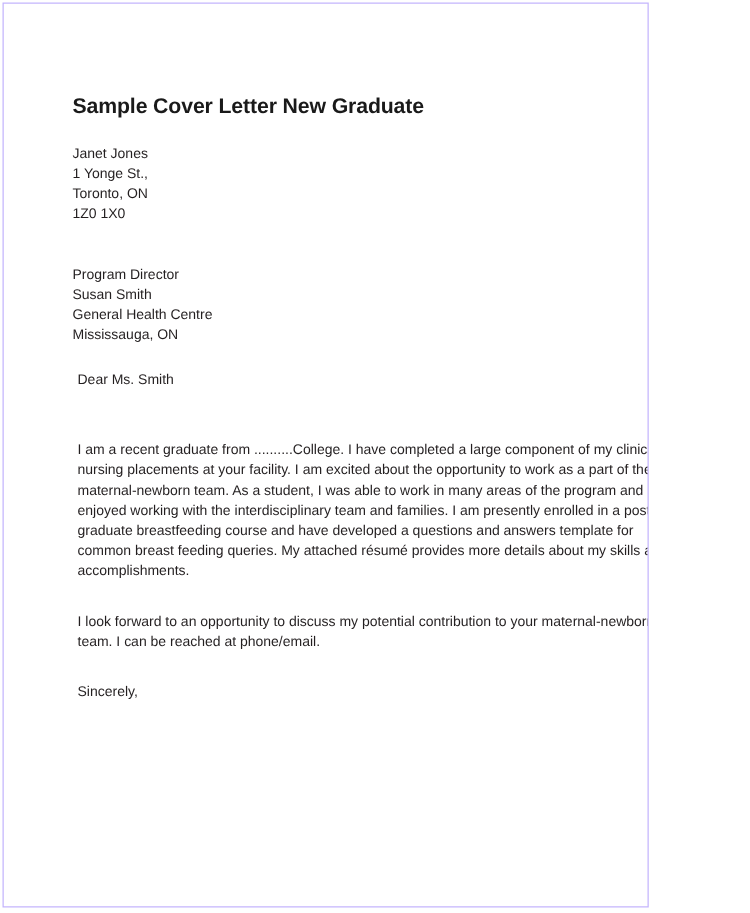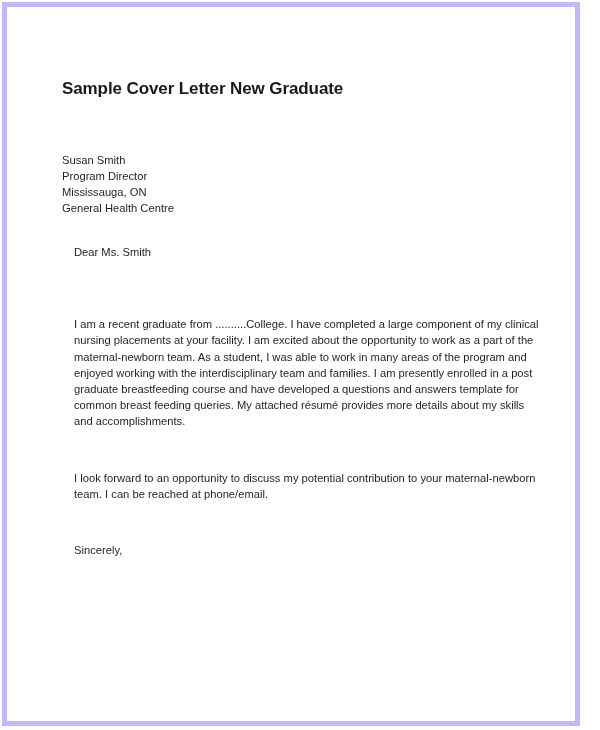--- a/index.html
+++ b/index.html
@@ -10,24 +10,24 @@
   body {
     width: 600px;
     height: 730px;
     font-family: "Liberation Sans", sans-serif;
     -webkit-font-smoothing: antialiased;
   }
   .page {
     position: absolute;
     left: 2px;
     top: 2px;
-    width: 578px;
+    width: 517px;
     height: 724px;
     background: #ffffff;
-    border: 5px solid #c4b5fd;
+    border: 1px solid #c4b5fd;
     box-sizing: border-box;
     overflow: hidden;
   }
   .sheet {
     position: absolute;
     left: 55px;
     top: 0;
     width: 490px;
   }
   .doc-title {
@@ -43,21 +43,21 @@
     margin: 0;
     color: #231f20;
     font-size: 11.2px;
     line-height: 16px;
   }
   .block-line {
     display: block;
     white-space: pre;
   }
   .para {
-    margin: 12px;
+    margin: 4px;
     color: #231f20;
     font-size: 11.2px;
     line-height: 16.2px;
     text-align: left;
   }
   .gap-sender   { height: 20px; }
   .gap-date     { height: 16px; }
   .gap-recip    { height: 17px; }
   .gap-salut    { height: 16px; }
   .gap-para     { height: 16px; }
@@ -66,31 +66,37 @@
 </head>
 <body>
 
 <div class="page">
   <div class="sheet">
 
     <h1 class="doc-title">Sample Cover Letter New Graduate</h1>
 
     <div class="gap-sender"></div>
 
+    <div class="block">
+      <span class="block-line">Janet Jones</span>
+      <span class="block-line">1 Yonge St.,</span>
+      <span class="block-line">Toronto, ON</span>
+      <span class="block-line">1Z0 1X0</span>
+    </div>
 
     <div class="gap-date"></div>
 
 
     <div class="gap-recip"></div>
 
     <div class="block">
+      <span class="block-line">Program Director</span>
       <span class="block-line">Susan Smith</span>
-      <span class="block-line">Program Director</span>
+      <span class="block-line">General Health Centre</span>
       <span class="block-line">Mississauga, ON</span>
-      <span class="block-line">General Health Centre</span>
     </div>
 
     <div class="gap-salut"></div>
 
     <p class="para">Dear Ms. Smith</p>
 
     <div class="gap-para"></div>
 
 
     <div class="gap-para"></div>

